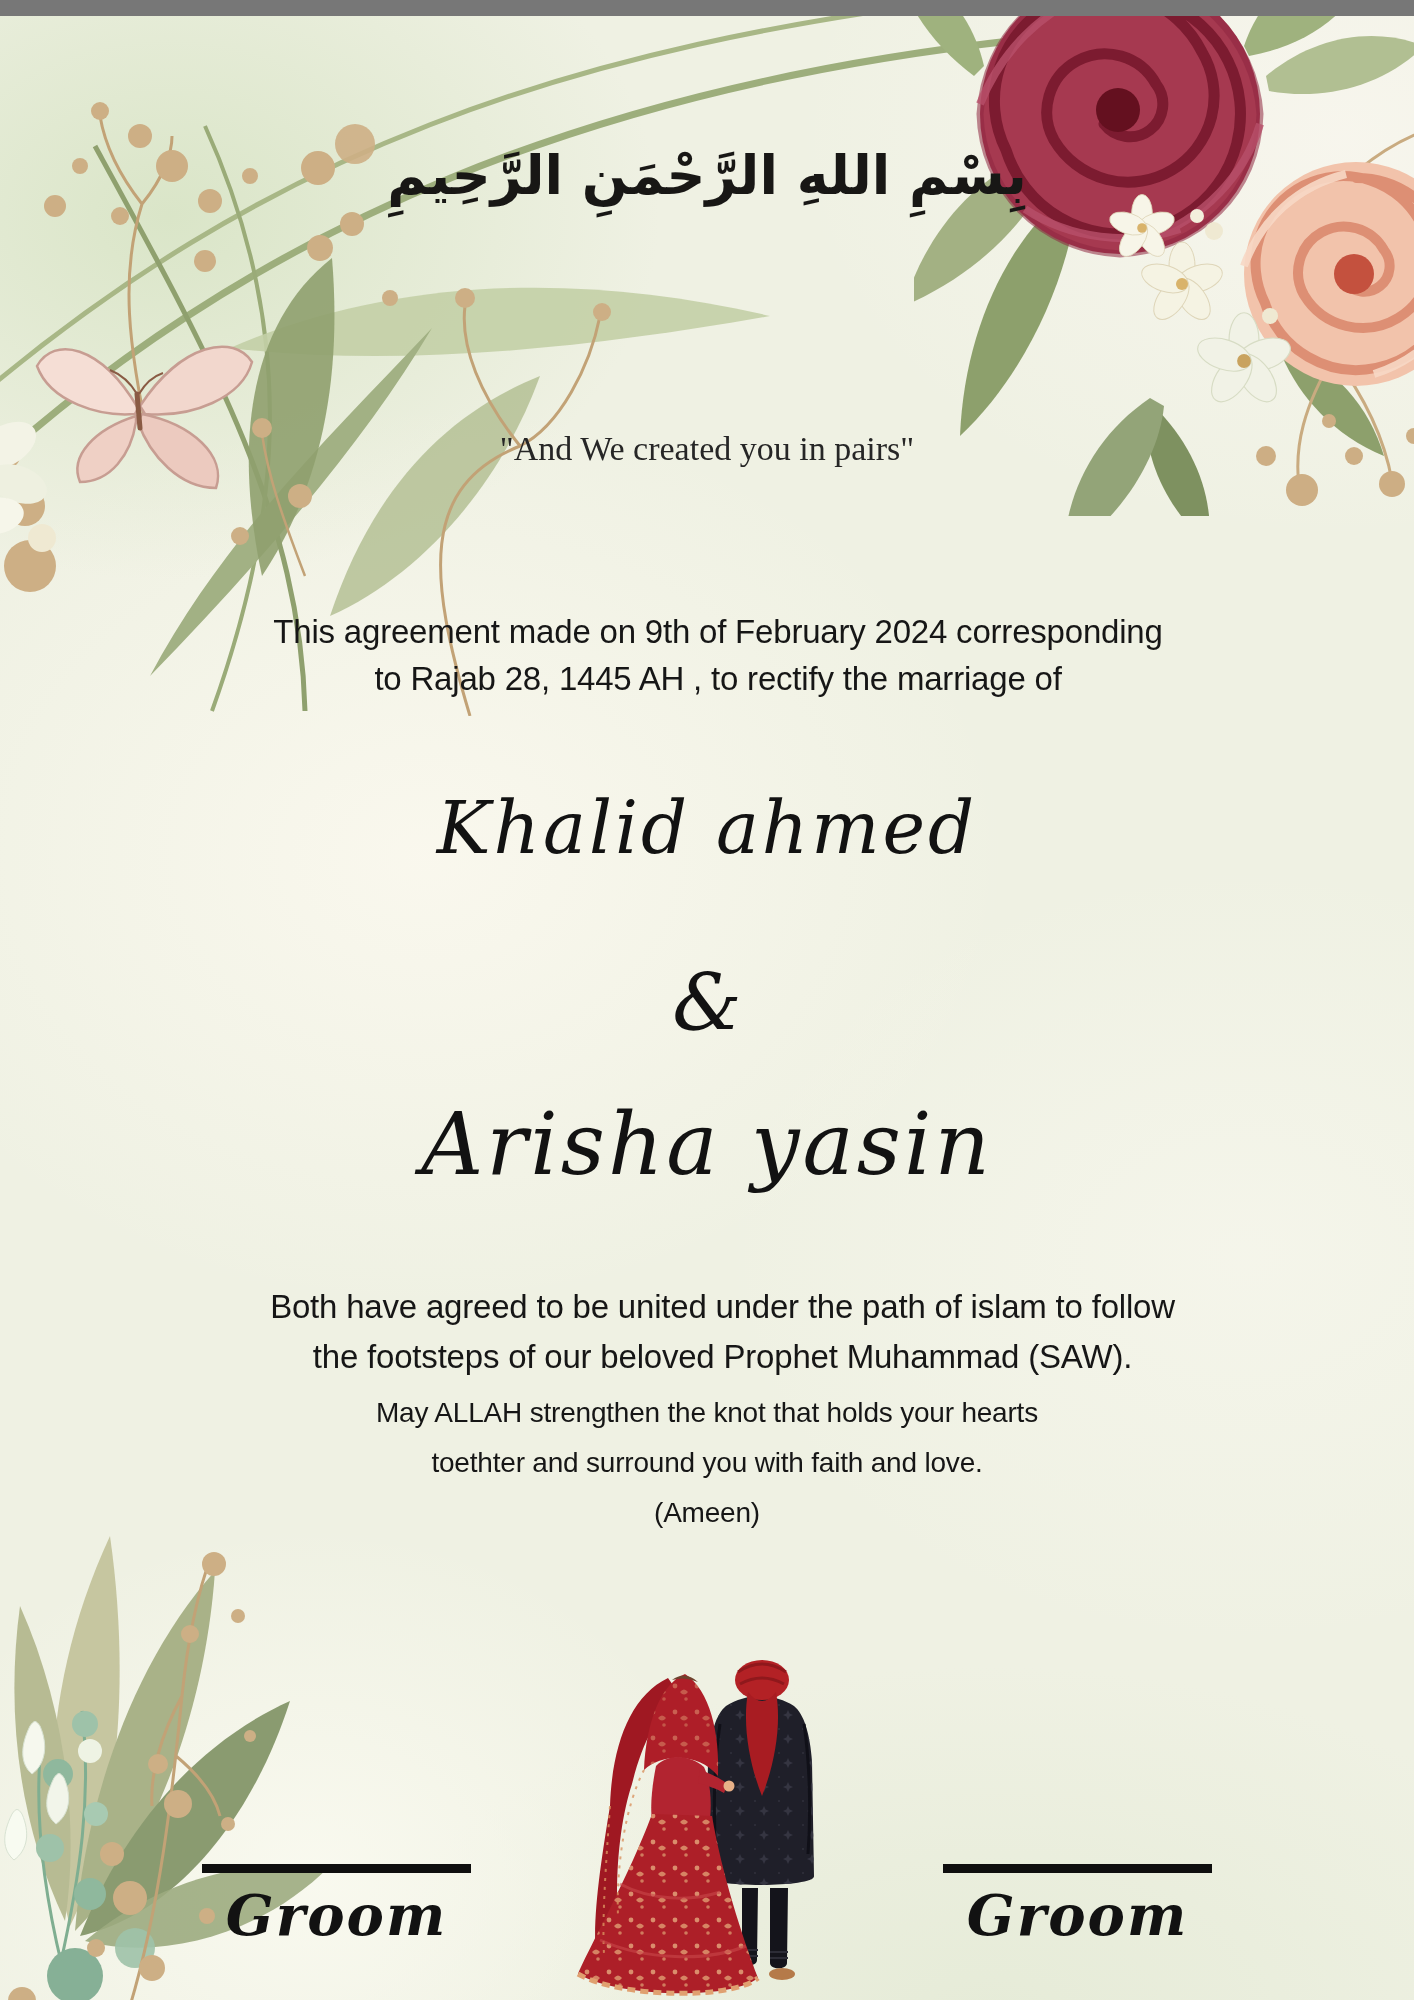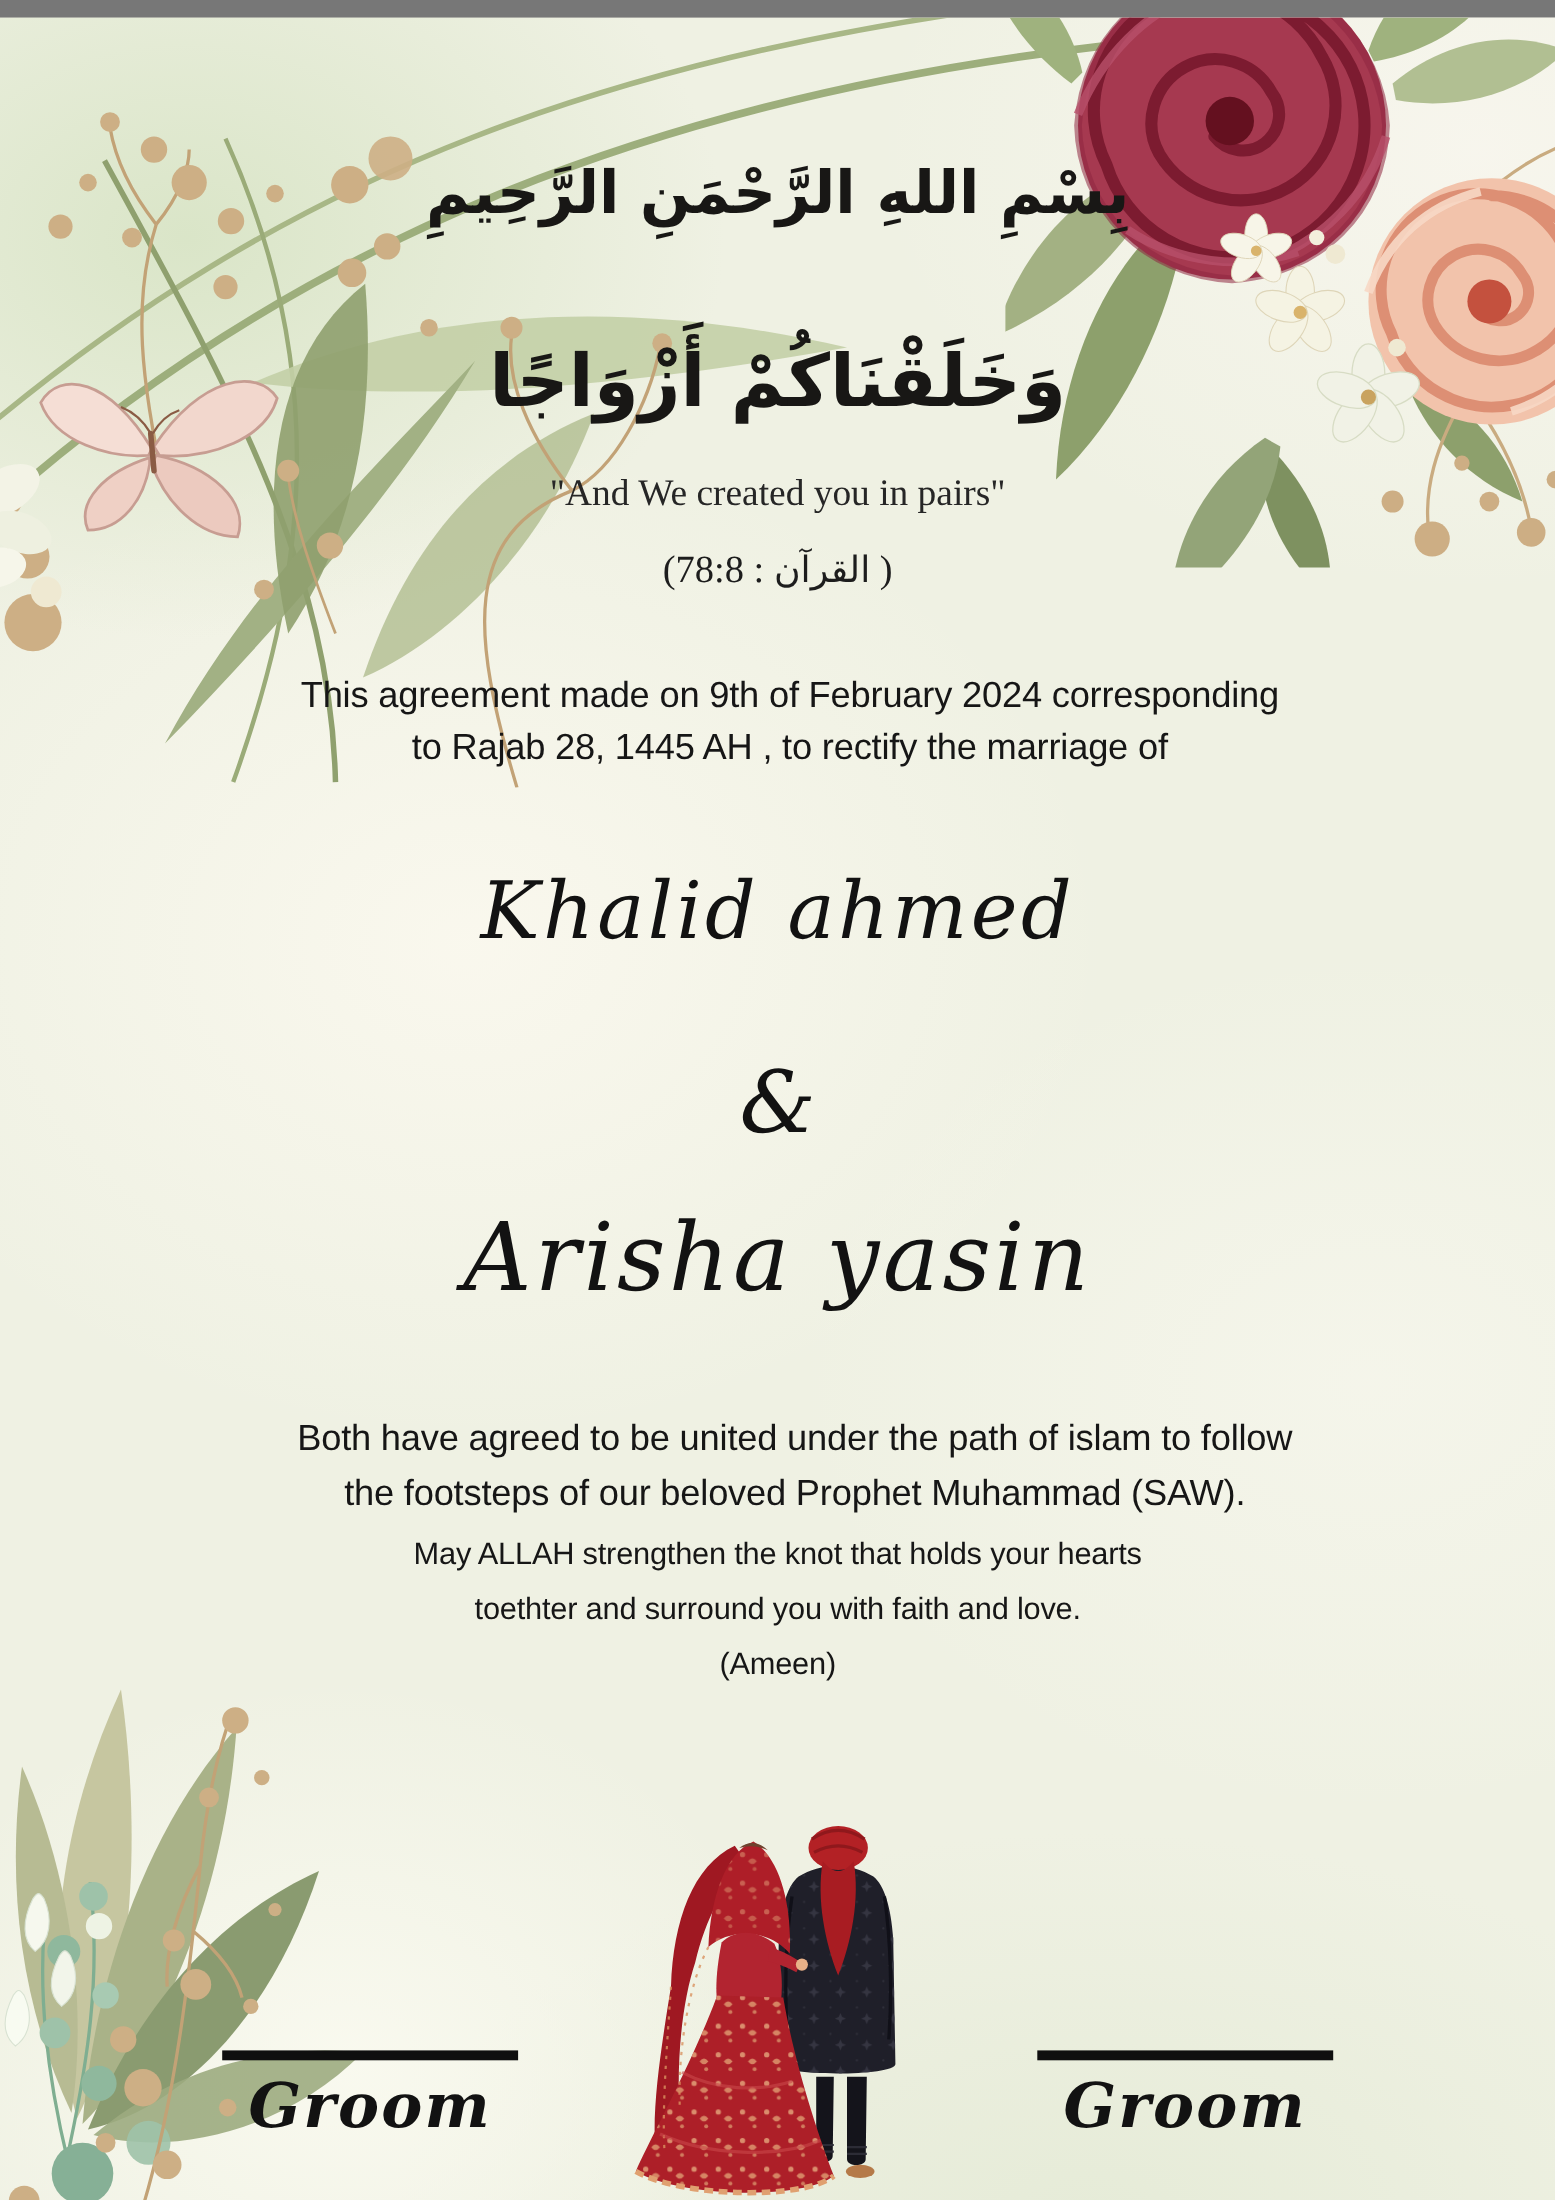--- a/index.html
+++ b/index.html
@@ -242,25 +242,23 @@
       <path d="M92,160 C70,220 30,292 18,320 C60,344 172,346 198,324 C182,282 162,220 152,162 Z" fill="#ad1f28"></path>
       <path d="M92,160 C70,220 30,292 18,320 C60,344 172,346 198,324 C182,282 162,220 152,162 Z" fill="url(#zari)" opacity=".75"></path>
       <path d="M18,320 C60,344 172,346 198,324" fill="none" stroke="#e0a070" stroke-width="5" stroke-dasharray="8 5"></path>
       <path d="M84,116 C66,150 56,210 58,262 M50,152 C46,210 42,262 44,300" stroke="#d9925f" stroke-width="2" stroke-dasharray="3 6" fill="none" opacity=".8"></path>
       <path d="M60,230 C90,246 130,248 160,238 M40,286 C84,306 148,308 186,292" stroke="#c9474a" stroke-width="3" fill="none" opacity=".6"></path>
     </g>
   </svg>
 
   <div class="abs center arabic bismillah">بِسْمِ اللهِ الرَّحْمَنِ الرَّحِيمِ</div>
 
-  <div class="abs center arabic verse">وَخَلَقْنَاكُمْ أَزْوَاجًا</div>
 
   <div class="abs center quote">"And We created you in pairs"</div>
 
-  <div class="abs center reference"><span>(78:8 : </span><span class="ar">القرآن</span><span> )</span></div>
 
   <div class="abs center agreement">
     <div>This agreement made on 9th of February 2024 corresponding</div>
     <div>to Rajab 28, 1445 AH , to rectify the marriage of</div>
   </div>
 
   <div class="abs center script name-first">Khalid ahmed</div>
 
   <div class="abs center script amp">&amp;</div>
 

